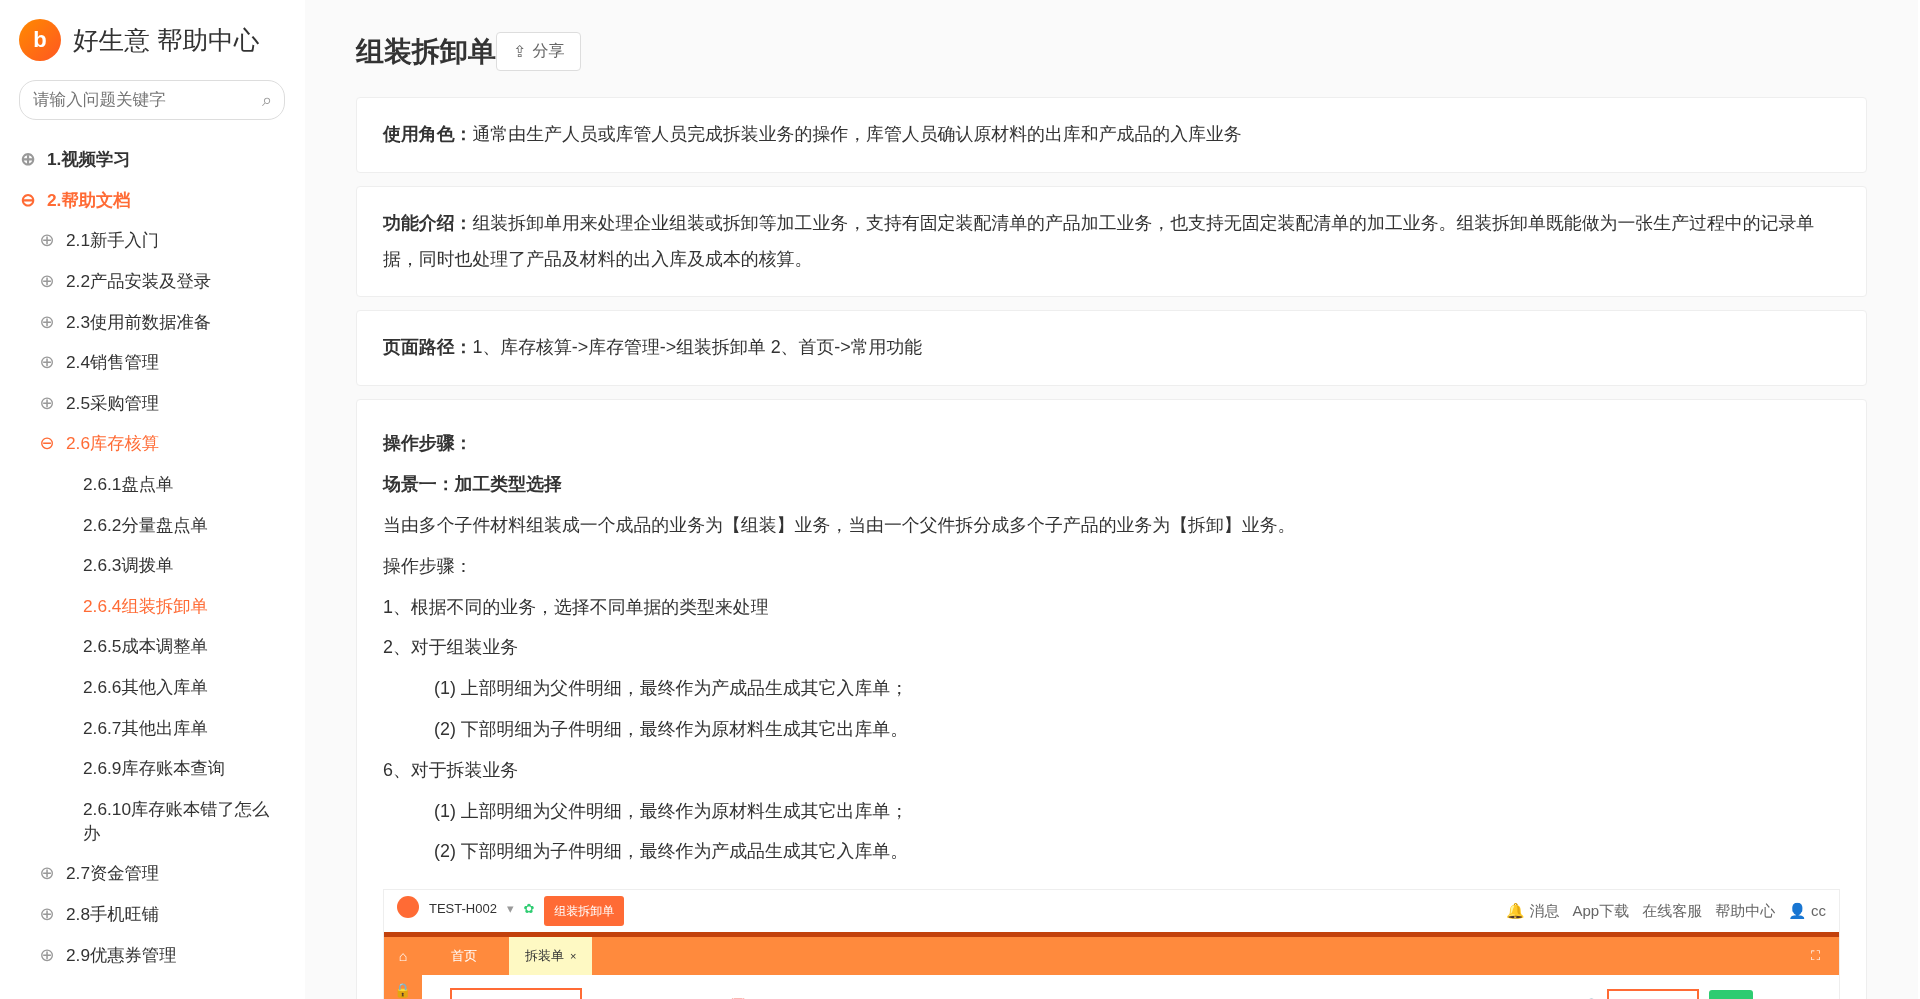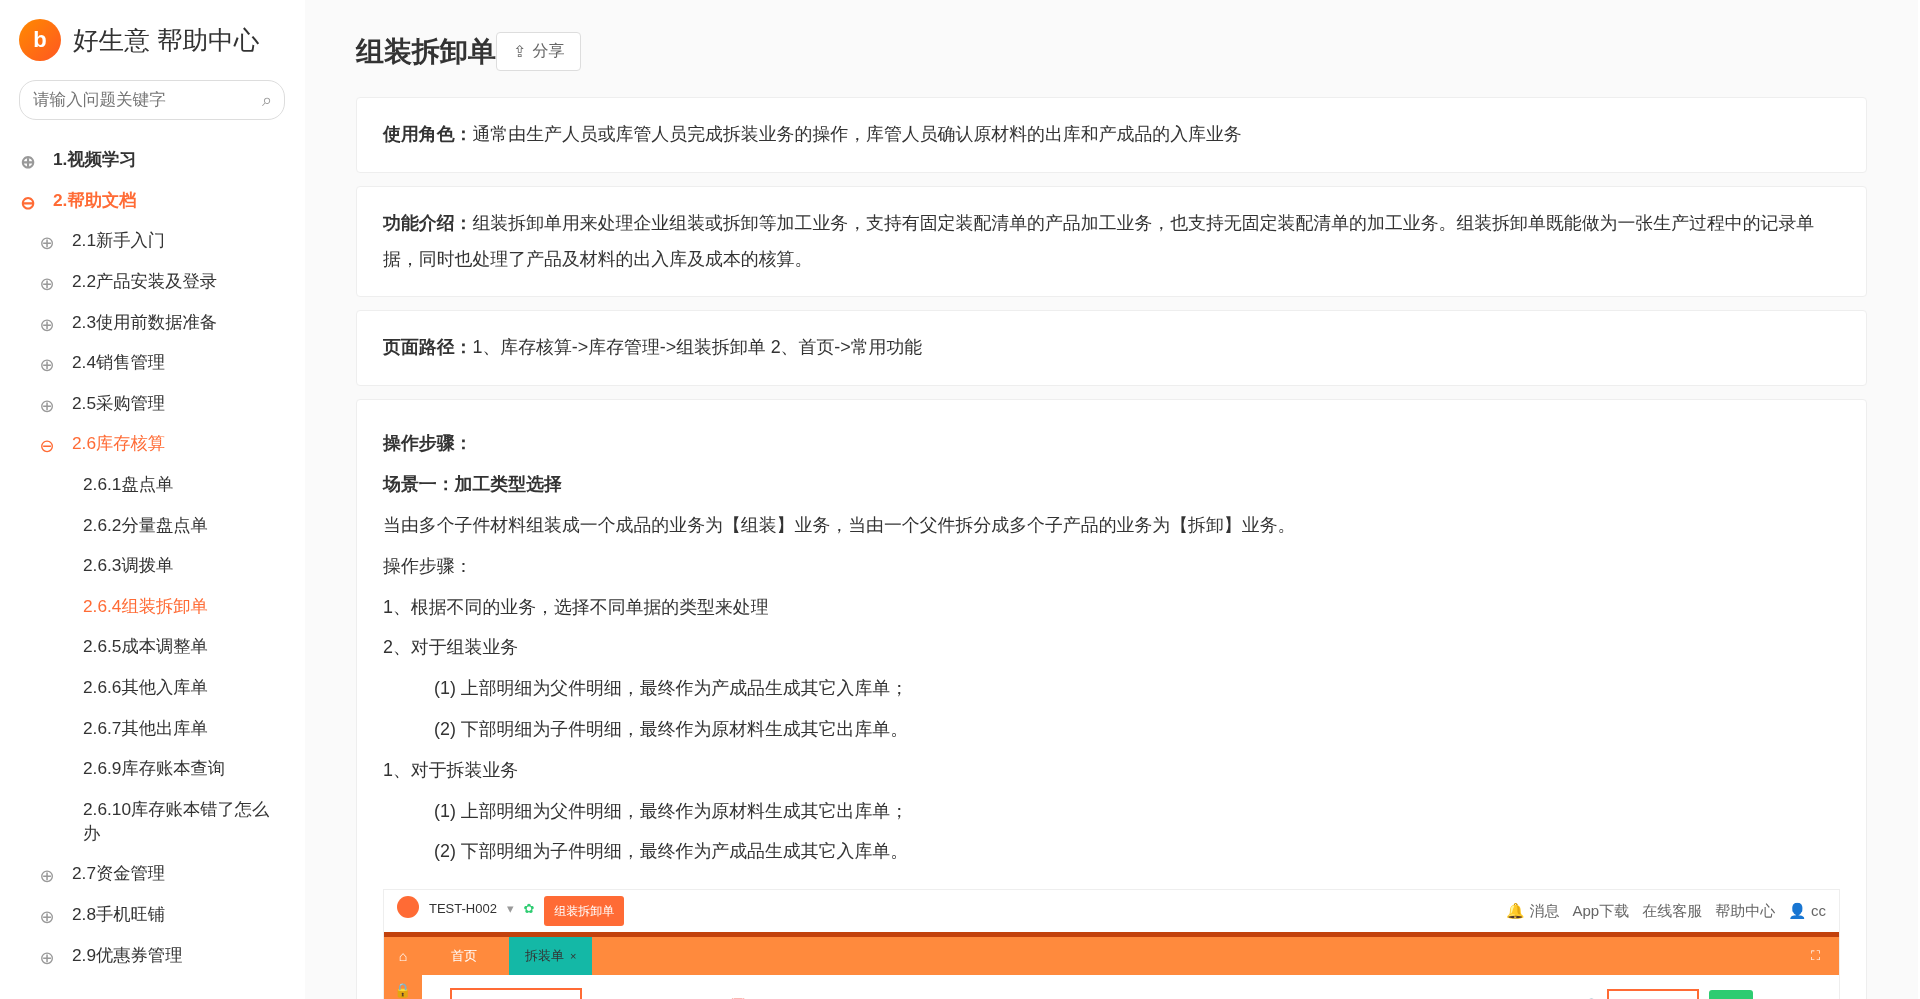--- a/index.html
+++ b/index.html
@@ -6,21 +6,21 @@
 body{font-family:"Microsoft YaHei","PingFang SC",sans-serif;font-size:17.9px;color:#333;background:#fff}
 .wrap{display:flex}
 .sidebar{width:305px;padding:19px;border-right:1px solid transparent}
 .logo{display:flex;align-items:center;gap:12px;margin-bottom:19px}
 .logo-icon{width:42px;height:42px;border-radius:50%;background:linear-gradient(135deg,#ff8a00,#ff5722);display:flex;align-items:center;justify-content:center;color:#fff;font-weight:bold;font-size:22px}
 .logo-text{font-size:25.6px;color:#333}
 .search{position:relative;margin-bottom:19px}
 .search input{width:100%;padding:9px 38px 9px 13px;border:1px solid #ddd;border-radius:17px;font-size:16.6px;color:#999}
 .search-icon{position:absolute;right:13px;top:50%;transform:translateY(-50%);color:#999;font-size:18px}
 .nav{list-style:none}
-.nav li{padding:8.3px 0;display:flex;align-items:flex-end;gap:16px;cursor:pointer}
+.nav li{padding:8.3px 0;display:flex;align-items:center;gap:10px;cursor:pointer}
 .nav .icon{width:18px;height:18px;display:inline-flex;align-items:center;justify-content:center;font-size:18px;color:#999}
 .nav .icon.plus::before{content:"⊕"}
 .nav .icon.minus{color:#ff6b35}
 .nav .icon.minus::before{content:"⊖"}
 .nav .label{font-size:17.3px}
 .nav .lvl1{font-weight:bold}
 .nav .lvl2{padding-left:19px}
 .nav .lvl3{padding-left:64px}
 .nav .active{color:#ff6b35}
 .main{flex:1;padding:32px 51px;background:#fafafa;max-width:1613px}
@@ -37,21 +37,21 @@
 .ss-top{background:#fff;padding:6px 13px;display:flex;gap:10px;font-size:13px;border-bottom:5px solid #c2410c}
 .ss-logo{width:22px;height:22px;border-radius:50%;background:#ff6b35}
 .ss-btn{background:#ff6b35;color:#fff;padding:3px 10px;border-radius:3px;font-size:12px}
 .ss-right{margin-left:auto;display:flex;gap:13px;font-size:15px;color:#666}
 .ss-body{display:flex}
 .ss-nav{width:38px;background:#ff8a3d;display:flex;flex-direction:column;align-items:center;padding:10px 0;gap:16px}
 .ss-nav span{width:18px;height:18px;color:#fff;font-size:14px;display:flex;align-items:center;justify-content:center}
 .ss-main{flex:1;background:#fff}
 .ss-tabs{background:#ff8a3d;padding:0 13px;display:flex;gap:16px;font-size:13px}
 .ss-tab{padding:6px 16px;color:#fff}
-.ss-tab.active{background:#14b8a6;color:#333}
+.ss-tab.active{background:#fef9c3;color:#333}
 .ss-tab .x{margin-left:6px;font-size:11px}
 .ss-form{padding:13px;position:relative}
 .ss-row{display:flex;align-items:center;gap:10px;margin-bottom:10px;font-size:13px}
 .ss-radio{display:flex;gap:6px;border:2px solid #ff6b35;padding:3px 6px}
 .ss-radio label{display:flex;align-items:center;gap:3px}
 .ss-red{color:#e74c3c;font-size:13px}
 .ss-orange-box{border:2px solid #ff6b35;padding:3px 8px;font-size:12px}
 .ss-btn-green{background:#2ecc71;color:#fff;padding:4px 10px;border-radius:3px;font-size:12px}
 svg.arrow line{stroke:#e74c3c;stroke-width:1.5}
 svg.arrow polygon{fill:#e74c3c}
@@ -167,21 +167,21 @@
 
     <div class="content">
       <p class="bold">操作步骤：</p>
       <p class="bold">场景一：加工类型选择</p>
       <p>当由多个子件材料组装成一个成品的业务为【组装】业务，当由一个父件拆分成多个子产品的业务为【拆卸】业务。</p>
       <p>操作步骤：</p>
       <p>1、根据不同的业务，选择不同单据的类型来处理</p>
       <p>2、对于组装业务</p>
       <p class="indent2">(1) 上部明细为父件明细，最终作为产成品生成其它入库单；</p>
       <p class="indent2">(2) 下部明细为子件明细，最终作为原材料生成其它出库单。</p>
-      <p>1、对于拆装业务</p>
+      <p>6、对于拆装业务</p>
       <p class="indent2">(1) 上部明细为父件明细，最终作为原材料生成其它出库单；</p>
       <p class="indent2">(2) 下部明细为子件明细，最终作为产成品生成其它入库单。</p>
 
       <div class="screenshot">
         <div class="ss-top">
           <div class="ss-logo"></div>
           <span>TEST-H002</span>
           <span style="color:#999">▾</span>
           <span style="color:#2ecc71">✿</span>
           <span class="ss-btn">组装拆卸单</span>

